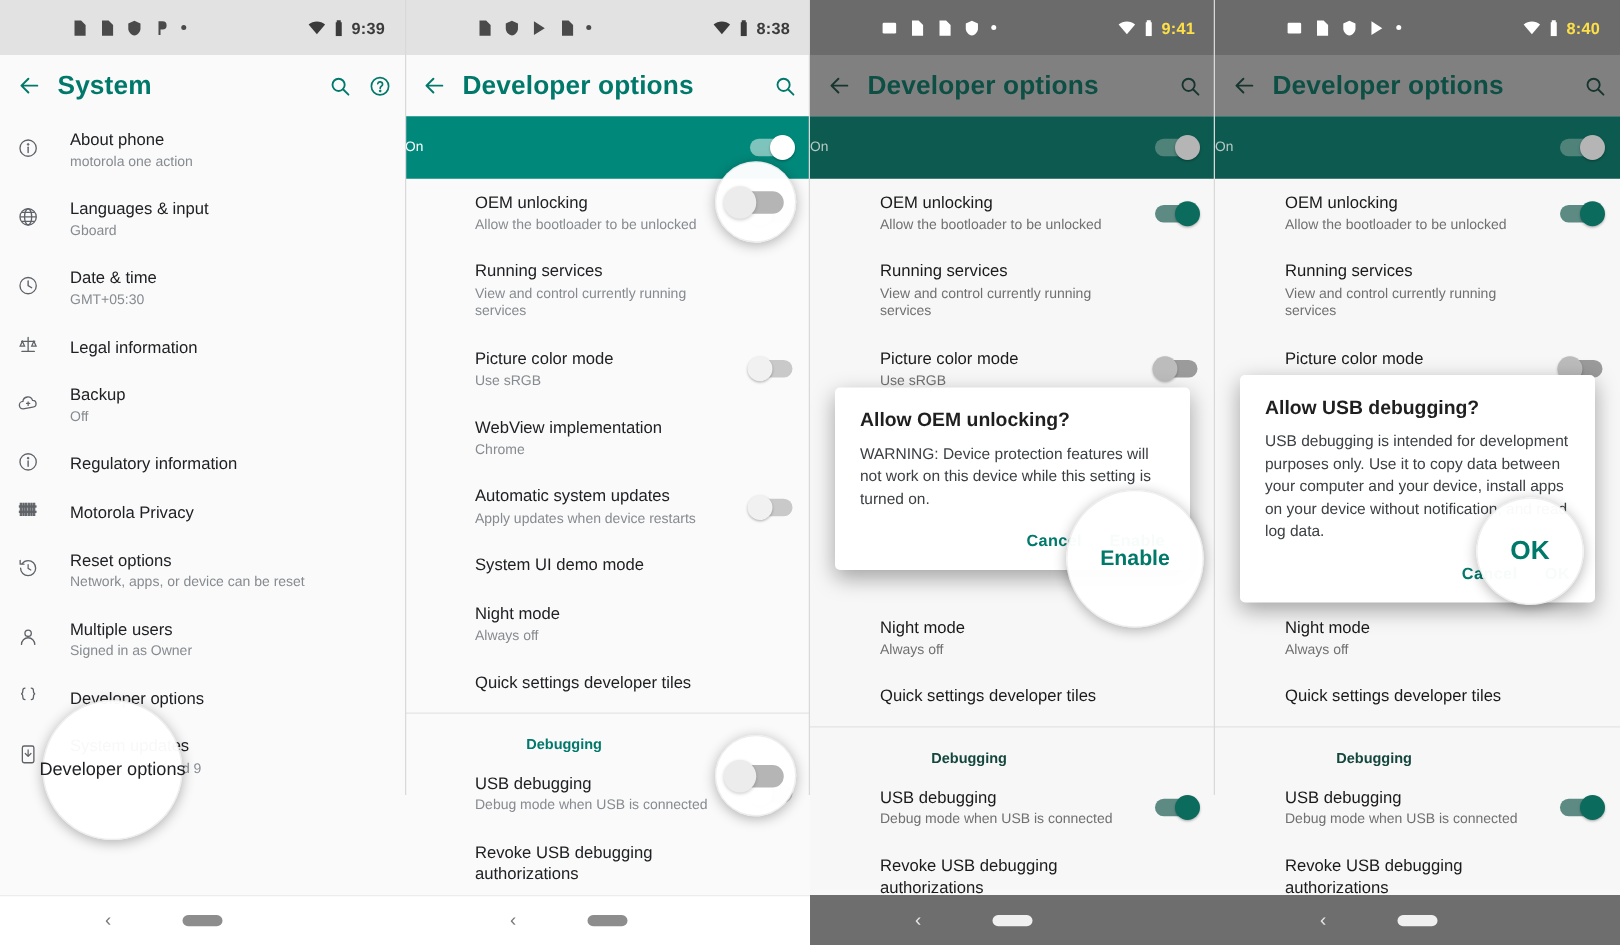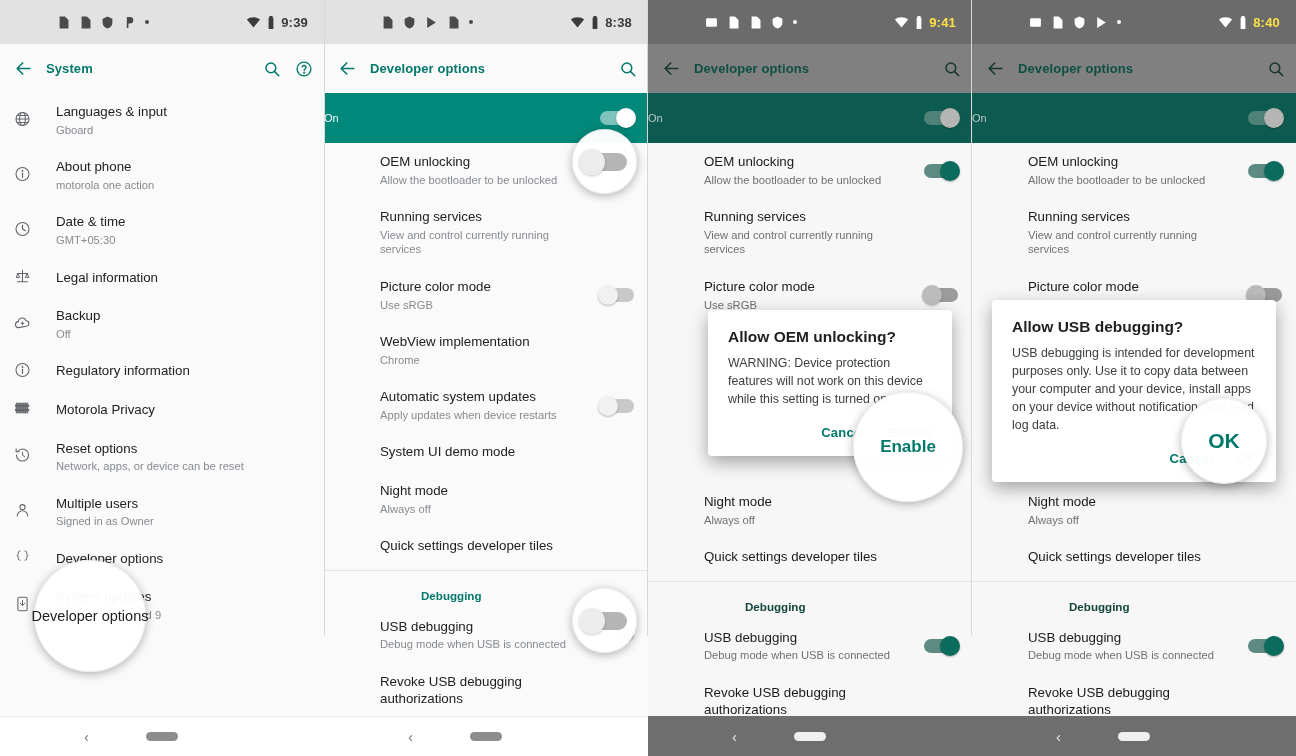--- a/index.html
+++ b/index.html
@@ -42,21 +42,21 @@
   .panel.dim .wifi-ico path, .panel.dim .batt-ico path, .panel.dim .batt-ico rect { fill: #ffffff; }
 
   
   .toolbar {
     height: 49px; background: #fafafa;
     display: flex; align-items: center; position: relative;
   }
   .panel.dim .toolbar { background: #808080; }
   .tb-back { width: 46px; display: flex; align-items: center; justify-content: center; }
   .tb-title {
-    font-size: 13px; color: #00796b; font-weight: bold;
+    font-size: 21px; color: #00796b; font-weight: bold;
     letter-spacing: .1px;
   }
   .panel.dim .tb-title { color: #0d4f44; }
   .tb-actions { position: absolute; right: 11px; display: flex; align-items: center; gap: 14px; }
   .tb-ico svg { display: block; }
   .tb-ico svg * { stroke: #00796b; }
   .panel.dim .tb-ico svg * { stroke: #17342e; }
   .arrow-ico * { stroke: #00796b; }
   .panel.dim .arrow-ico * { stroke: #17342e; }
 
@@ -245,34 +245,34 @@
               <circle cx="12.2" cy="17" r="1" fill="#00796b" stroke="none"></circle>
             </svg>
           </span>
       </div>
     </div>
 
     <div class="list">
       <div class="row with-icon">
         <span class="row-ico"><svg width="17" height="17" viewBox="0 0 24 24" fill="none">
               <circle cx="12" cy="12" r="9.2" stroke-width="1.5"></circle>
+              <path d="M12 11v6" stroke-width="1.6" stroke-linecap="round"></path>
+              <circle cx="12" cy="7.8" r=".95" fill="#5f6368" stroke="none"></circle>
+            </svg></span>
+        <div class="row-title">About phone</div>
+        <div class="row-sub">motorola one action</div>
+      </div>
+      <div class="row with-icon">
+        <span class="row-ico"><svg width="17" height="17" viewBox="0 0 24 24" fill="none">
+              <circle cx="12" cy="12" r="9.2" stroke-width="1.5"></circle>
               <ellipse cx="12" cy="12" rx="4" ry="9.2" stroke-width="1.5"></ellipse>
               <path d="M3 12h18M4.6 7h14.8M4.6 17h14.8" stroke-width="1.4"></path>
             </svg></span>
         <div class="row-title">Languages &amp; input</div>
         <div class="row-sub">Gboard</div>
-      </div>
-      <div class="row with-icon">
-        <span class="row-ico"><svg width="17" height="17" viewBox="0 0 24 24" fill="none">
-              <circle cx="12" cy="12" r="9.2" stroke-width="1.5"></circle>
-              <path d="M12 11v6" stroke-width="1.6" stroke-linecap="round"></path>
-              <circle cx="12" cy="7.8" r=".95" fill="#5f6368" stroke="none"></circle>
-            </svg></span>
-        <div class="row-title">About phone</div>
-        <div class="row-sub">motorola one action</div>
       </div>
       <div class="row with-icon">
         <span class="row-ico"><svg width="17" height="17" viewBox="0 0 24 24" fill="none">
               <circle cx="12" cy="12" r="9.2" stroke-width="1.5"></circle>
               <path d="M12 6.8V12l4 2.4" stroke-width="1.6" stroke-linecap="round"></path>
             </svg></span>
         <div class="row-title">Date &amp; time</div>
         <div class="row-sub">GMT+05:30</div>
       </div>
       <div class="row with-icon">
@@ -592,21 +592,21 @@
           </span>
       </div>
       <div class="row">
         <div class="row-title">Revoke USB debugging authorizations</div>
       </div>
       <div class="row">
         <div class="row-title">Bug report shortcut</div>
       </div>
     </div>
 
-    <div class="dialog" style="top:310px;margin-left:40px;">
+    <div class="dialog" style="top:310px;">
       <div class="dlg-title">Allow OEM unlocking?</div>
       <div class="dlg-body">WARNING: Device protection features will not work on this device while this setting is turned on.</div>
       <div class="dlg-actions">
         <span class="dlg-btn">Cancel</span>
         <span class="dlg-btn">Enable</span>
       </div>
     </div>
 
     <div class="mag" style="left:205px; top:392px; width:110px; height:110px;">
       <span class="mag-text green lg">Enable</span>

